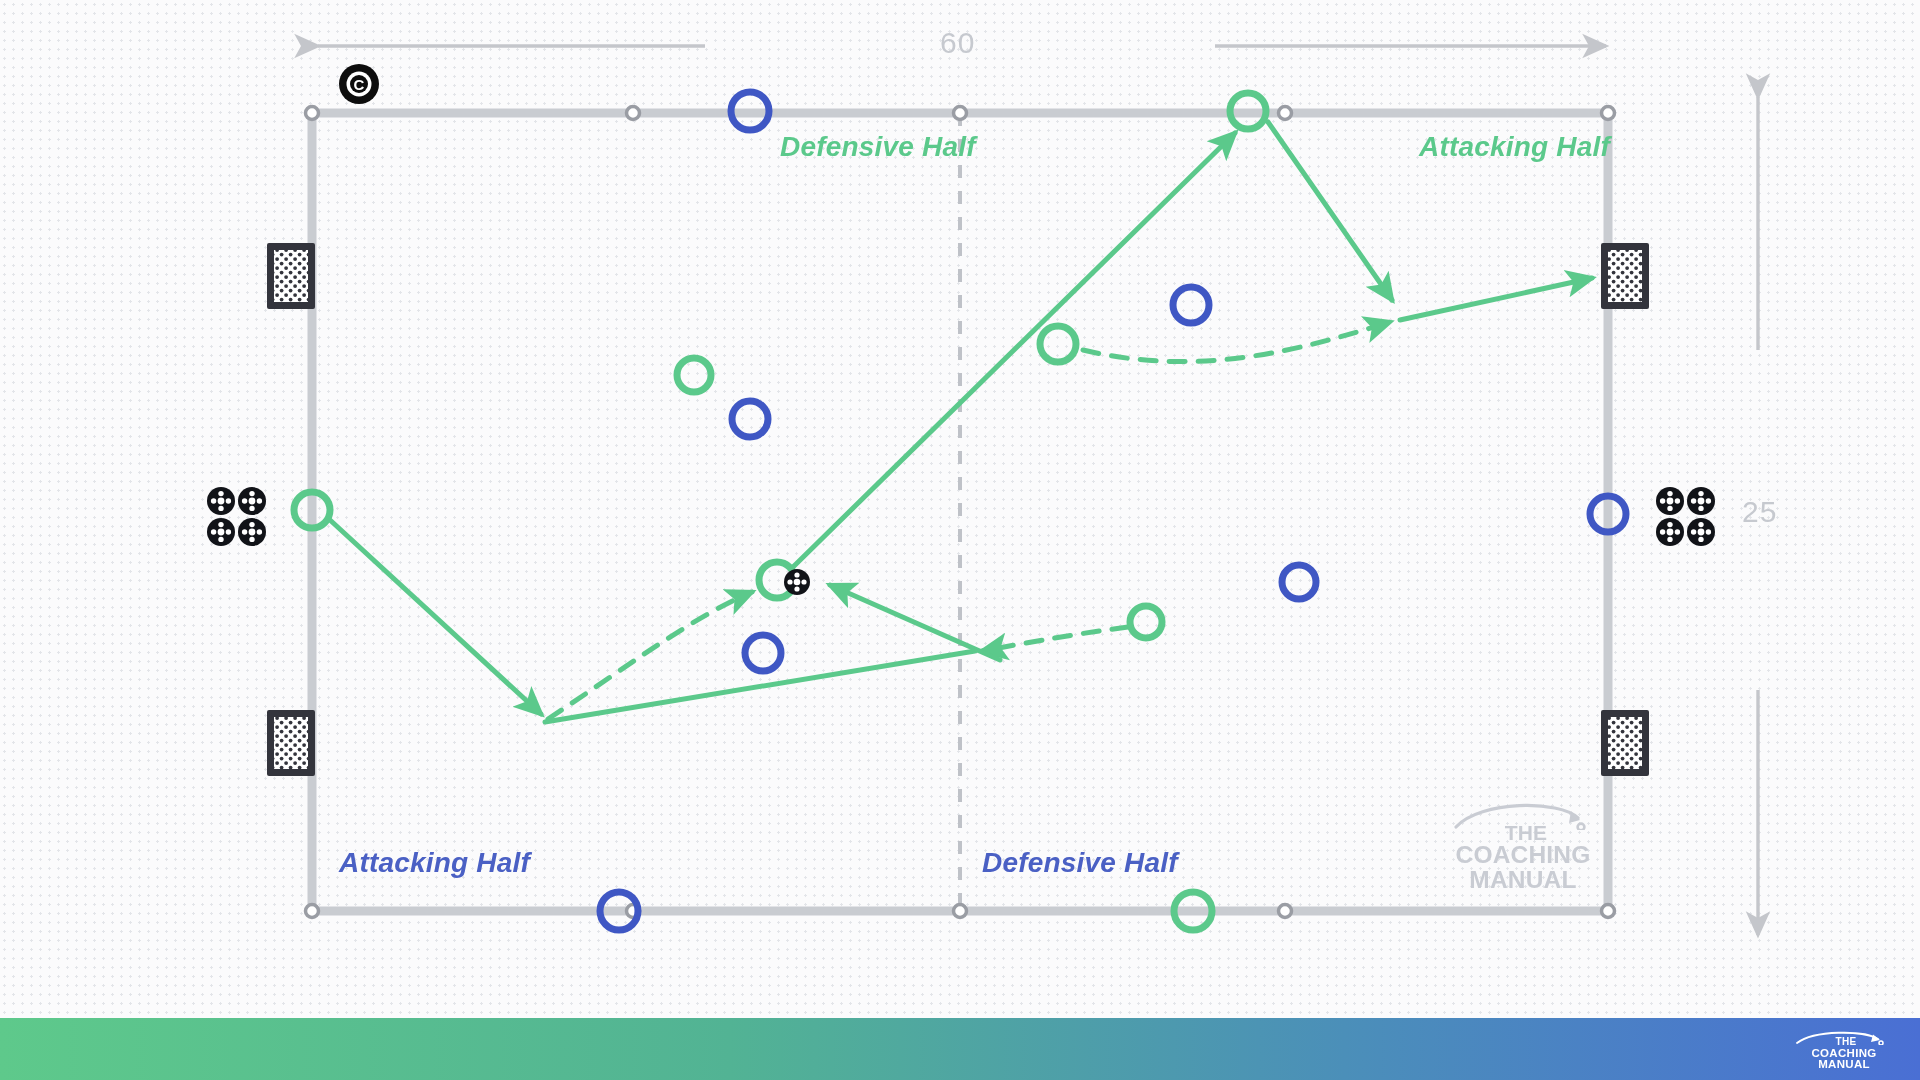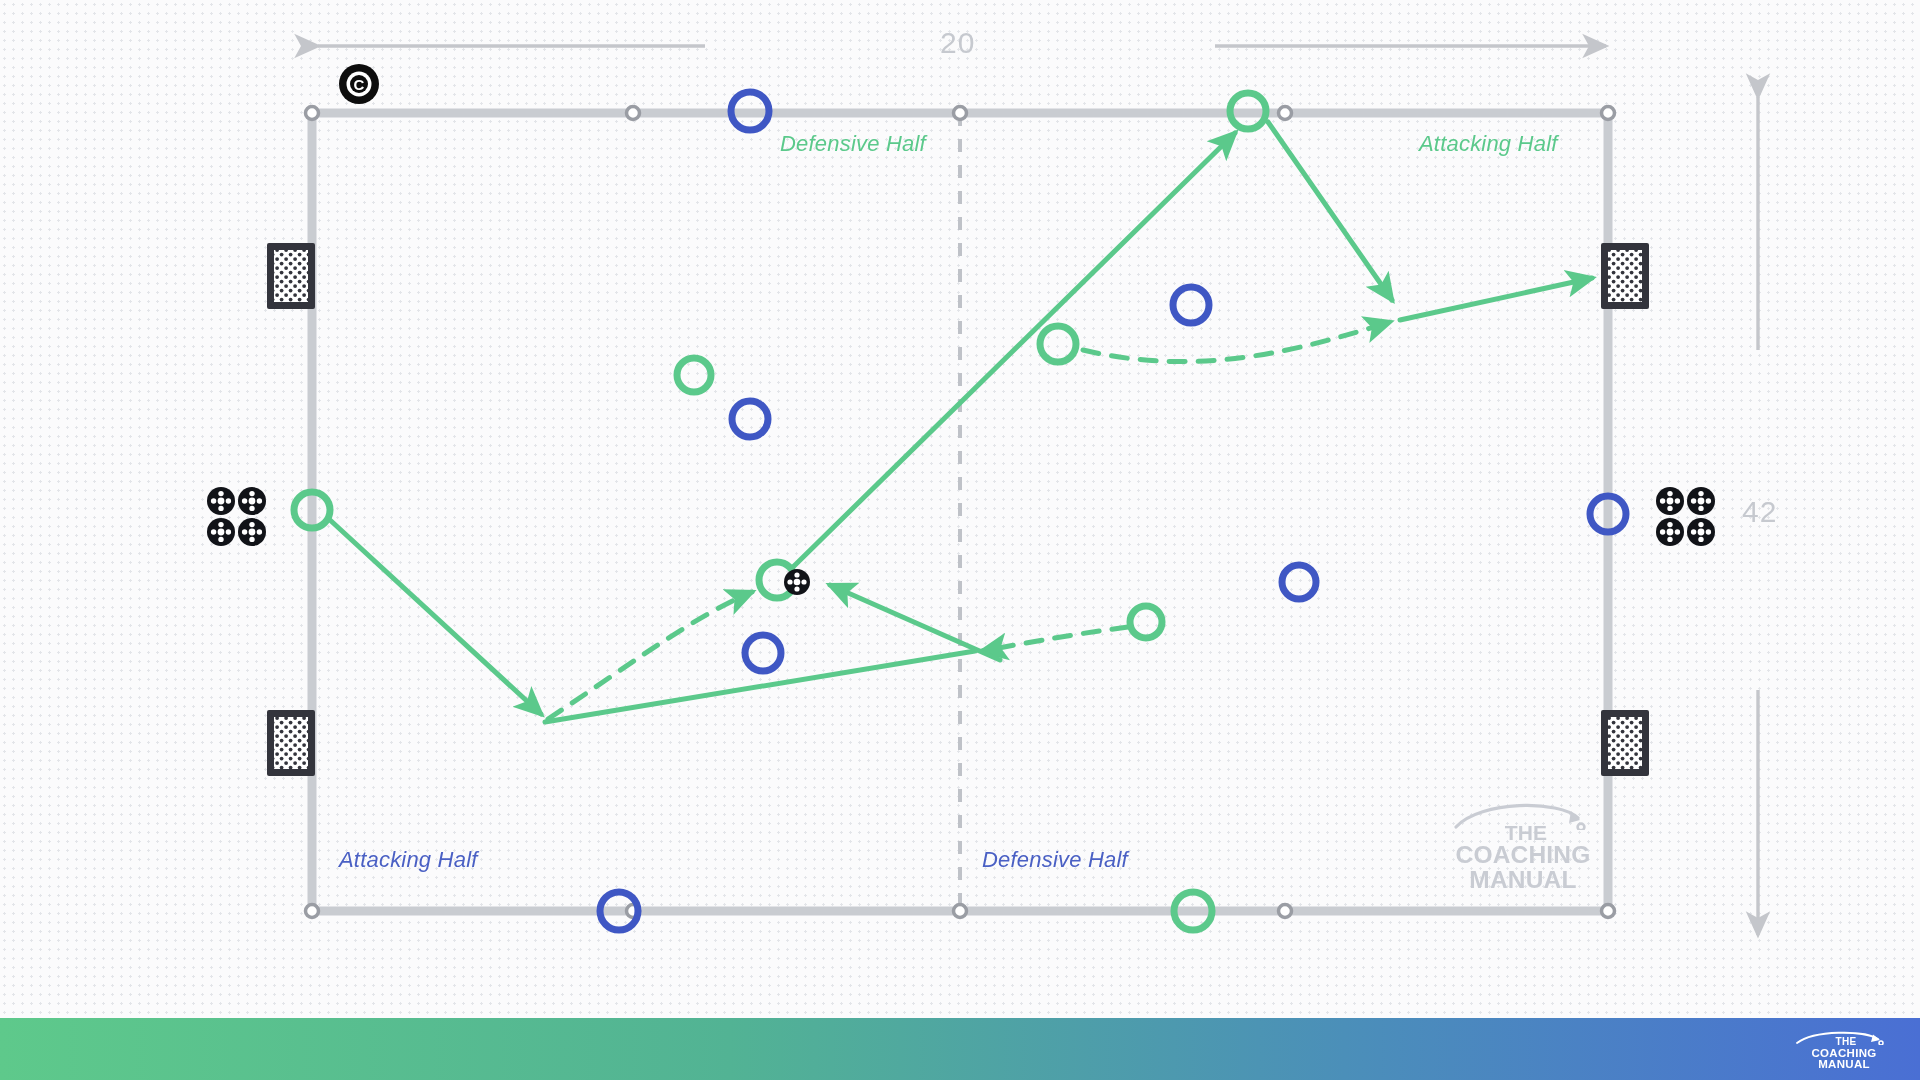--- a/index.html
+++ b/index.html
@@ -46,21 +46,21 @@
   #pitch-logo .logo-lines{font-size:24.5px;line-height:1.0;letter-spacing:.2px;}
   #pitch-logo .l1{font-size:21px;padding-left:6px;}
   #pitch-logo .logo-arc{height:30px;}
 
   
   .dim-label{position:absolute;color:#c6c9cf;font-size:30px;font-weight:500;letter-spacing:1px;}
   #dim-top{left:940px;top:26px;}
   #dim-right{left:1742px;top:495px;}
 
   
-  .half-label{position:absolute;font-style:italic;font-size:22px;font-weight:400;letter-spacing:.2px;white-space:nowrap;}
+  .half-label{position:absolute;font-style:italic;font-size:28px;font-weight:700;letter-spacing:.2px;white-space:nowrap;}
   .half-green{color:#5bc98b;}
   .half-blue{color:#4a60c4;}
   #lbl-def-top{left:780px;top:131px;}
   #lbl-att-top{left:1419px;top:131px;}
   #lbl-att-bot{left:339px;top:847px;}
   #lbl-def-bot{left:982px;top:847px;}
 </style>
 </head>
 <body>
 
@@ -250,22 +250,22 @@
     </g>
 
     <g transform="translate(359,84)">
       <circle r="20" fill="#0d0d0d"></circle>
       <circle r="12.5" fill="#ffffff"></circle>
       <circle r="9" fill="#0d0d0d"></circle>
       <text x="0" y="5.5" text-anchor="middle" font-family="'Liberation Sans', sans-serif" font-size="15" font-weight="bold" fill="#ffffff">C</text>
     </g>
   </svg>
 
-  <div class="dim-label" id="dim-top">20</div>
-  <div class="dim-label" id="dim-right">42</div>
+  <div class="dim-label" id="dim-top">60</div>
+  <div class="dim-label" id="dim-right">25</div>
 
   <div class="half-label half-green" id="lbl-def-top">Defensive Half</div>
   <div class="half-label half-green" id="lbl-att-top">Attacking Half</div>
   <div class="half-label half-blue" id="lbl-att-bot">Attacking Half</div>
   <div class="half-label half-blue" id="lbl-def-bot">Defensive Half</div>
 
   <div id="pitch-logo">
     <div class="logo-wrap">
       <svg class="logo-arc" viewBox="0 0 150 30">
         <path d="M6,27 C30,0 110,0 128,18" fill="none" stroke="#c9ccd3" stroke-width="3.2" stroke-linecap="round"></path>

